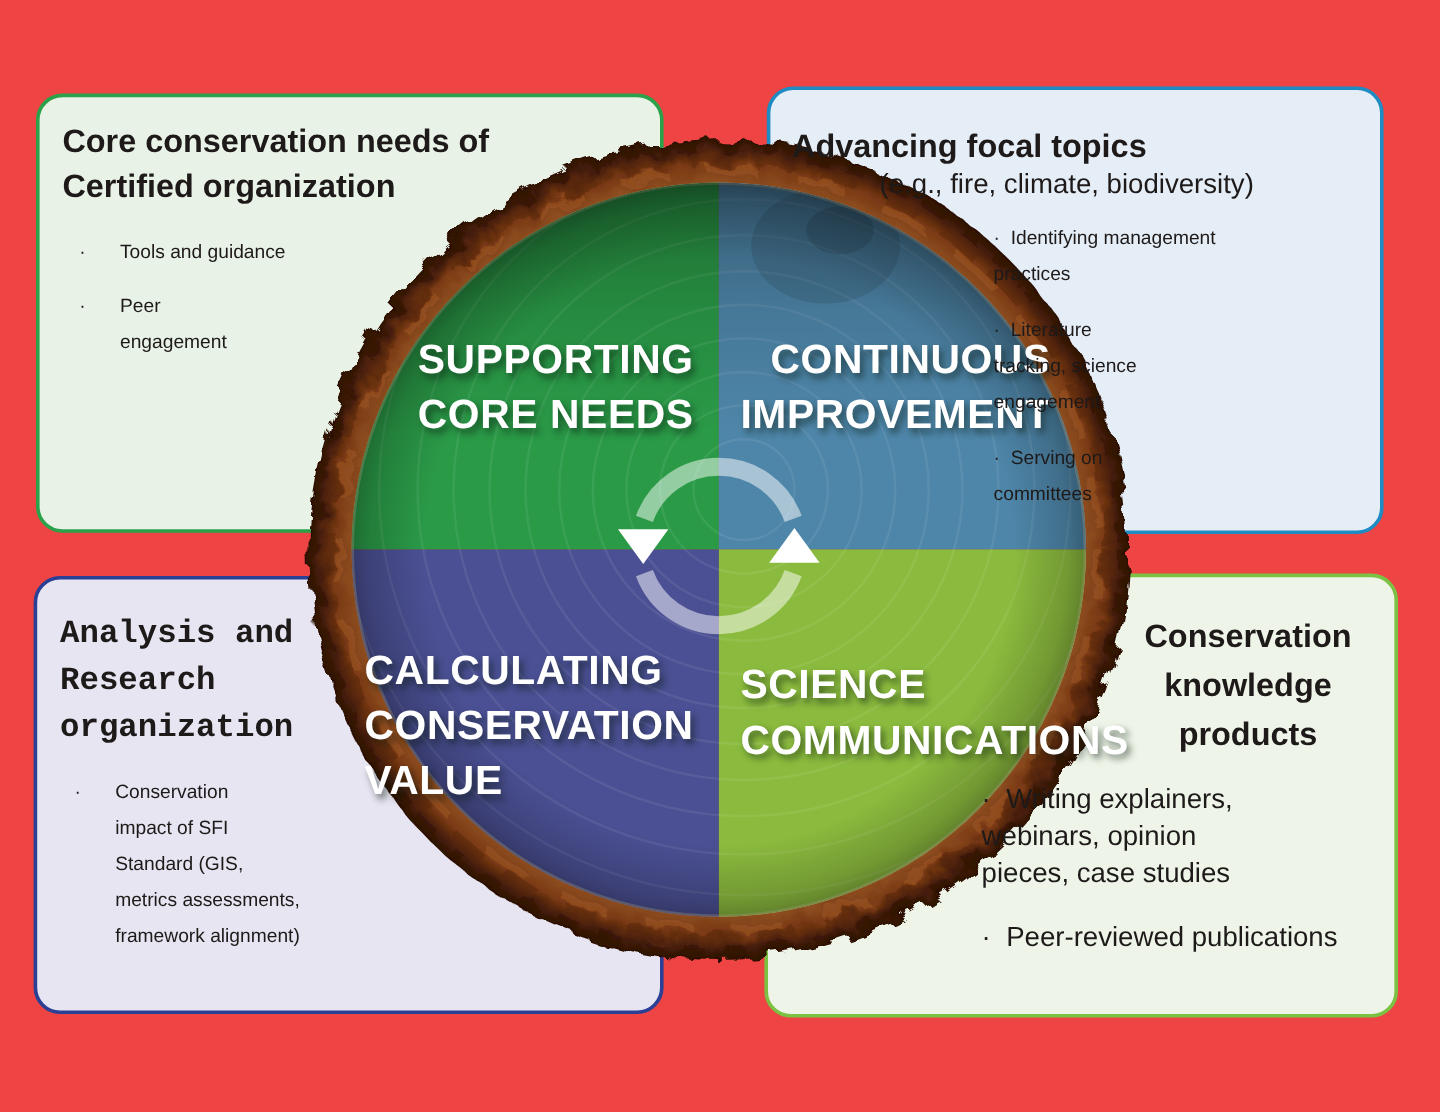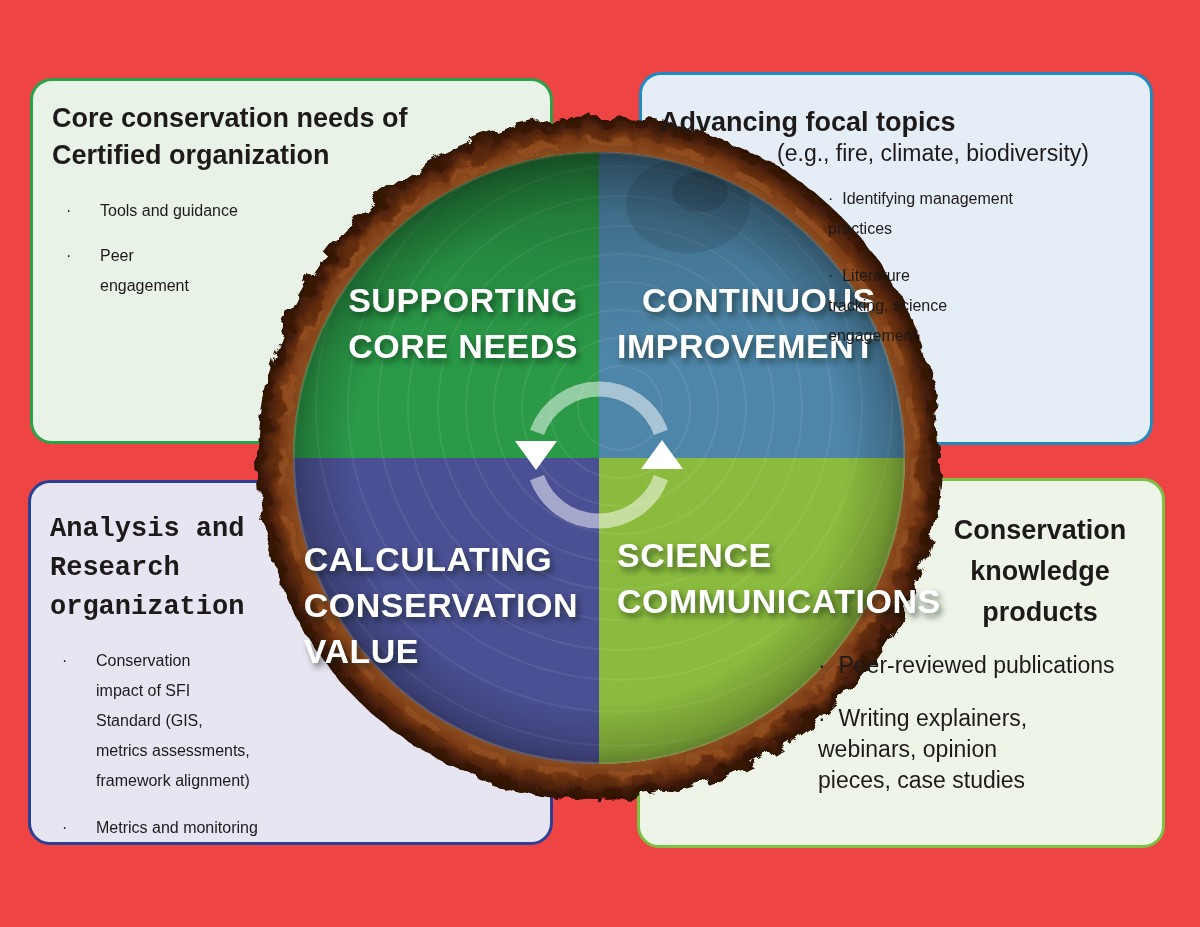--- a/index.html
+++ b/index.html
@@ -21,42 +21,42 @@
   .bullets.hang li{position:relative;padding-left:38px;margin-bottom:15px;}
   .bullets.hang li::before{content:"\00b7";position:absolute;left:4px;top:0;}
   .bullets.center li{text-align:left;margin-bottom:17px;}
   .bullets.center li::before{content:"\00b7\00a0\00a0";}
 
   
   #title-core-needs{left:52px;top:100px;}
   #bullets-core-needs{left:62px;top:196px;}
   
   #title-focal-topics{left:660px;top:104px;width:400px;text-align:left;}
-  #subtitle-focal-topics{left:733px;top:138px;width:400px;text-align:center;}
+  #subtitle-focal-topics{left:733px;top:138px;width:400px;text-align:left;}
   #bullets-focal-topics{left:828px;top:184px;width:324px;}
   
   #title-analysis-research{left:50px;top:510px;line-height:39px;font-family:Liberation Mono, monospace;}
   #bullets-analysis-research{left:58px;top:646px;}
   #bullets-analysis-research li + li{margin-top:17px;}
   
   #title-knowledge-products{left:895px;top:510px;width:290px;text-align:center;line-height:41px;}
   #bullets-knowledge-products{left:818px;top:650px;width:340px;font-size:23px;line-height:31px;}
   #bullets-knowledge-products li{margin-bottom:22px;}
 
   
   #wheel-svg{position:absolute;left:0;top:0;z-index:2;}
   .quad-label{
     position:absolute;z-index:3;color:#ffffff;font-weight:bold;font-size:34px;line-height:46px;
     letter-spacing:.5px;white-space:pre-line;
     text-shadow:3px 4px 6px rgba(10,25,15,.55);
   }
   #label-supporting {right:622px;top:277px;text-align:center;}
   #label-continuous {left:617px;top:277px;text-align:right;}
   #label-calculating{right:622px;top:536px;text-align:left;}
-  #label-science    {left:617px;top:532px;text-align:left;}
+  #label-science    {left:617px;top:548px;text-align:left;}
 </style>
 </head>
 <body>
 
 <div id="canvas">
 
   <div class="box" id="box-core-needs" style="border-color: rgb(43, 162, 74); background-color: rgb(233, 242, 230);"></div>
   <div class="box" id="box-focal-topics" style="border-color: rgb(30, 139, 195); background-color: rgb(229, 237, 246);"></div>
   <div class="box" id="box-analysis-research" style="border-color: rgb(43, 63, 148); background-color: rgb(231, 229, 241);"></div>
   <div class="box" id="box-knowledge-products" style="border-color: rgb(123, 193, 67); background-color: rgb(238, 245, 232);"></div>
@@ -70,42 +70,43 @@
   </ul>
 
   <div class="box-title" id="title-focal-topics">Advancing focal topics</div>
   <div class="box-subtitle" id="subtitle-focal-topics">(e.g., fire, climate, biodiversity)</div>
   <ul class="bullets center" id="bullets-focal-topics">
     <li>Identifying management
 practices</li>
     <li>Literature
 tracking, science
 engagement</li>
+    <li>Serving on
+committees</li>
   </ul>
 
   <div class="box-title" id="title-analysis-research">Analysis and
 Research
 organization</div>
   <ul class="bullets hang" id="bullets-analysis-research">
     <li>Conservation
 impact of SFI
 Standard (GIS,
 metrics assessments,
 framework alignment)</li>
-    <li>Metrics and monitoring</li>
   </ul>
 
   <div class="box-title" id="title-knowledge-products">Conservation
 knowledge
 products</div>
   <ul class="bullets center" id="bullets-knowledge-products">
-    <li>Peer-reviewed publications</li>
     <li>Writing explainers,
 webinars, opinion
 pieces, case studies</li>
+    <li>Peer-reviewed publications</li>
   </ul>
 
   <svg id="wheel-svg" width="1200" height="927" viewBox="0 0 1200 927">
     <defs>
       <filter id="barkRough" x="-15%" y="-15%" width="130%" height="130%">
         <feTurbulence type="fractalNoise" baseFrequency="0.055" numOctaves="3" seed="11" result="n"></feTurbulence>
         <feDisplacementMap in="SourceGraphic" in2="n" scale="16"></feDisplacementMap>
       </filter>
       <radialGradient id="barkGrad" cx="0.5" cy="0.5" r="0.5">
         <stop offset="0.85" stop-color="#9a5a28"></stop>

